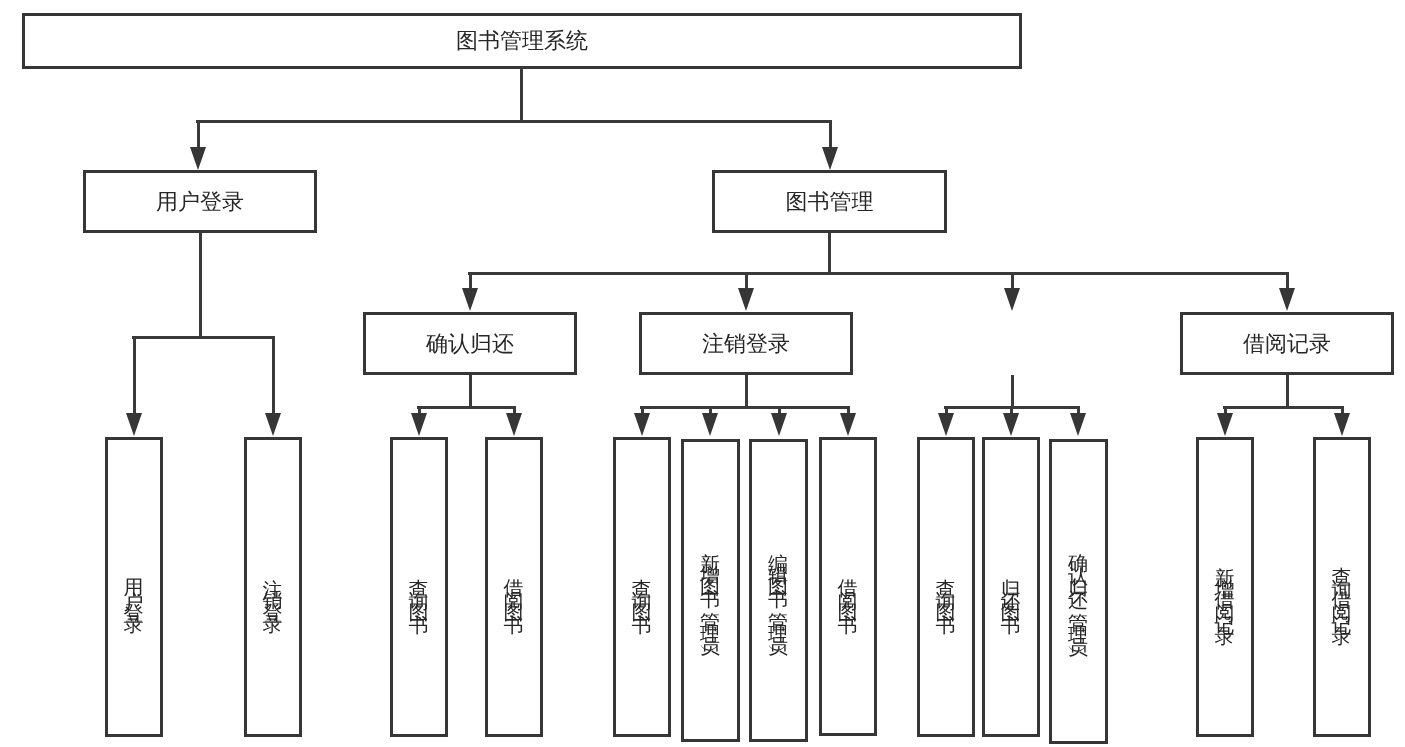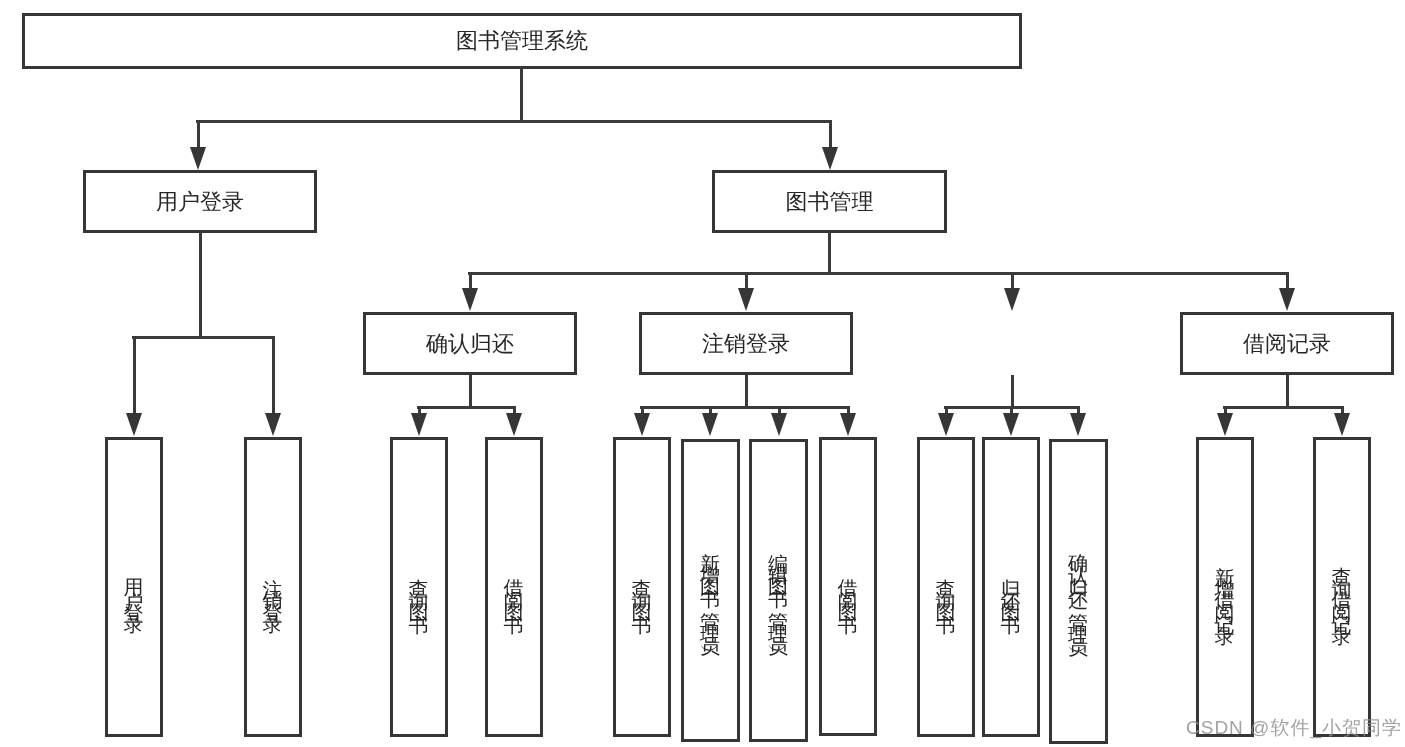--- a/index.html
+++ b/index.html
@@ -171,15 +171,14 @@
   <div class="ah" style="left:1003px;top:413px"></div>
   <div class="vl" style="left:1077px;top:406px;height:9px"></div>
   <div class="ah" style="left:1070px;top:413px"></div>
 
   <div class="hl" style="left:1223px;top:406px;width:121px"></div>
   <div class="vl" style="left:1224px;top:406px;height:9px"></div>
   <div class="ah" style="left:1217px;top:413px"></div>
   <div class="vl" style="left:1341px;top:406px;height:9px"></div>
   <div class="ah" style="left:1334px;top:413px"></div>
 
-  <div class="watermark">CSDN @软件_小贺同学</div>
 
 </div>
 
 </body></html>

